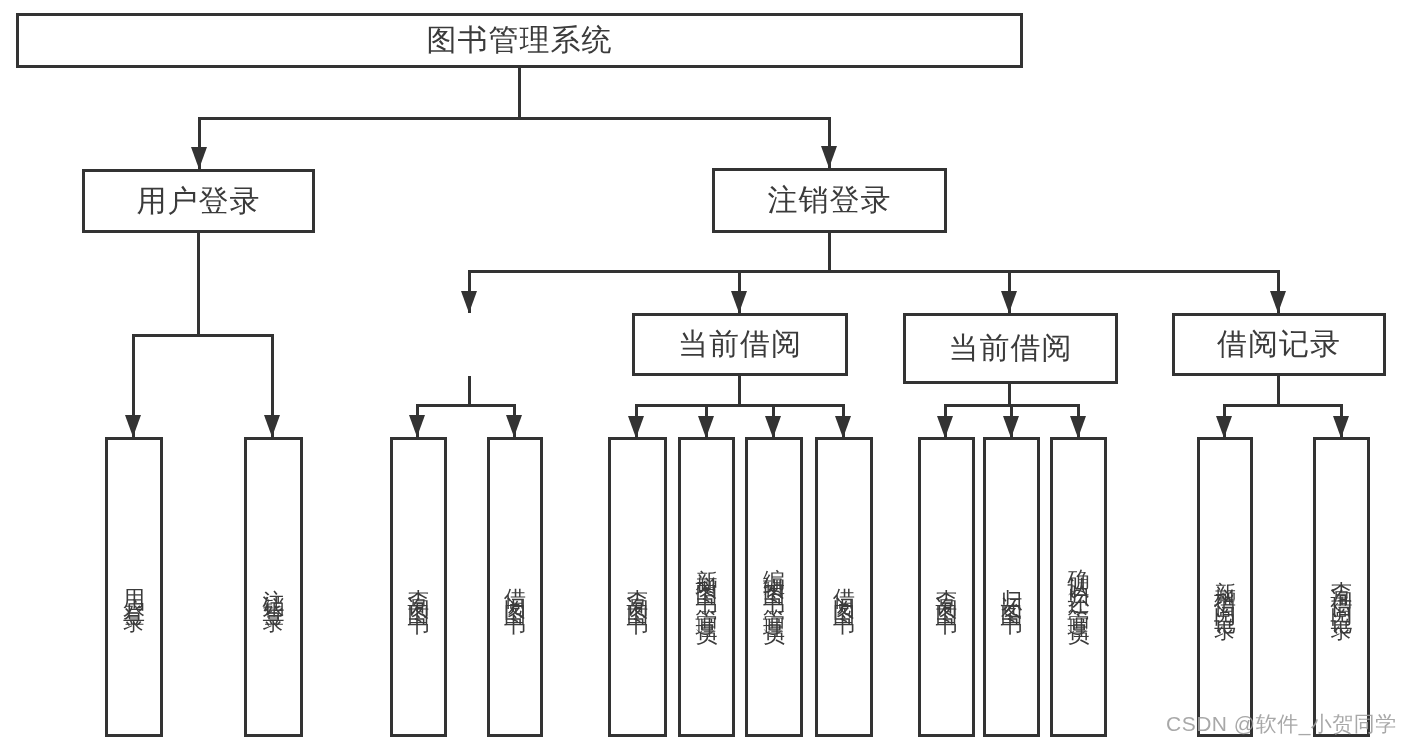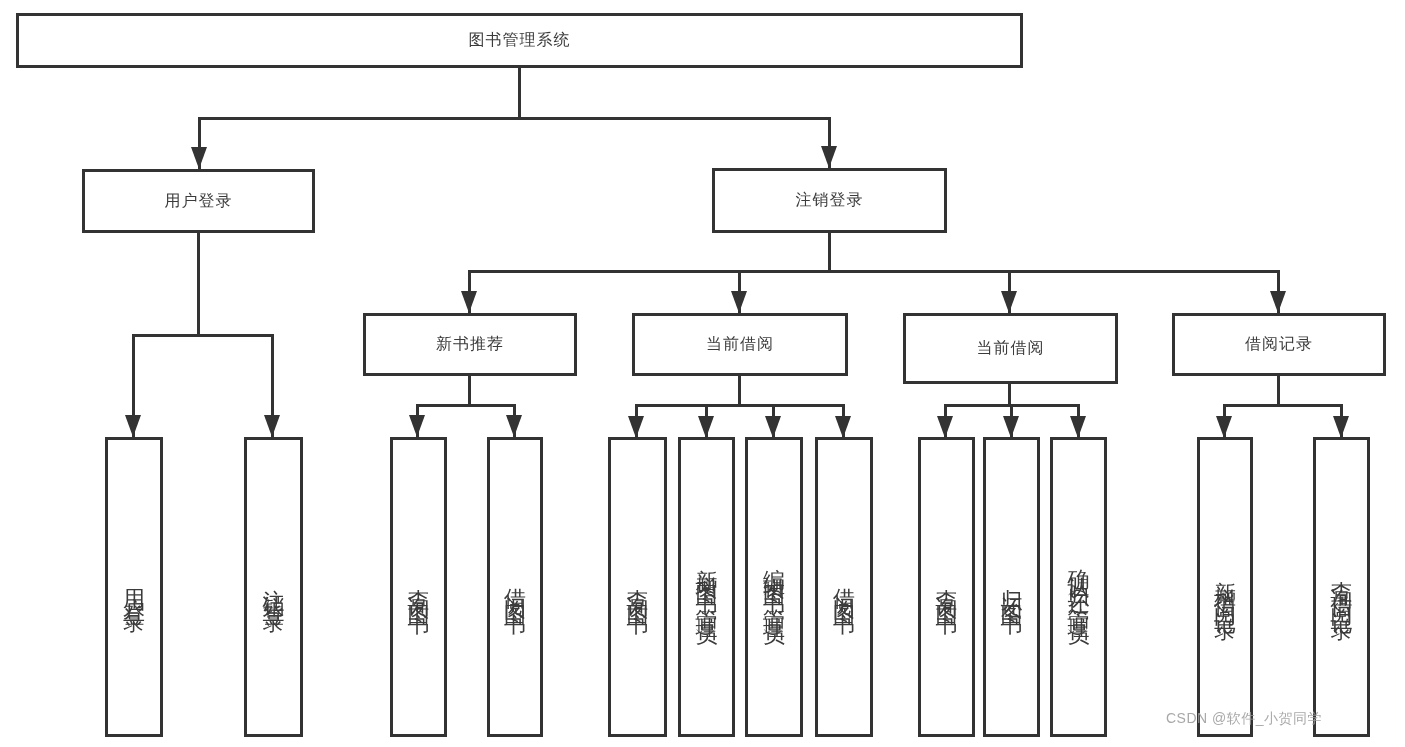--- a/index.html
+++ b/index.html
@@ -17,21 +17,21 @@
     overflow:hidden;
   }
   .hbox{
     position:absolute;
     border:3px solid var(--line);
     background:#ffffff;
     display:flex;
     align-items:center;
     justify-content:center;
     color:var(--text);
-    font-size:16px;
+    font-size:30px;
     letter-spacing:1px;
     z-index:2;
   }
   .vbox{
     position:absolute;
     top:437px;
     height:300px;
     border:3px solid var(--line);
     background:#ffffff;
     display:flex;
@@ -55,21 +55,21 @@
     width:0;height:0;
     border-left:8px solid transparent;
     border-right:8px solid transparent;
     border-top:22px solid var(--line);
     z-index:3;
   }
   .watermark{
     position:absolute;
     left:1166px;
     top:710px;
-    font-size:14px;
+    font-size:21px;
     color:rgba(158,158,158,0.9);
     white-space:nowrap;
     z-index:4;
     letter-spacing:0.5px;
   }
 </style>
 </head>
 <body>
 
 <div id="stage">
@@ -103,23 +103,20 @@
   <div class="hl" style="left:469px;top:270px;width:810px"></div>
   <div class="vl" style="left:468px;top:270px;height:43px"></div>
   <div class="ar" style="left:461px;top:291px"></div>
   <div class="vl" style="left:738px;top:270px;height:43px"></div>
   <div class="ar" style="left:731px;top:291px"></div>
   <div class="vl" style="left:1008px;top:270px;height:43px"></div>
   <div class="ar" style="left:1001px;top:291px"></div>
   <div class="vl" style="left:1277px;top:270px;height:43px"></div>
   <div class="ar" style="left:1270px;top:291px"></div>
 
-  <div class="hbox" style="left:363px;top:313px;width:214px;height:63px">
-    <span>新书推荐</span>
-  </div>
   <div class="hbox" style="left:632px;top:313px;width:216px;height:63px">
     <span>当前借阅</span>
   </div>
   <div class="hbox" style="left:903px;top:313px;width:215px;height:71px">
     <span>当前借阅</span>
   </div>
   <div class="hbox" style="left:1172px;top:313px;width:214px;height:63px">
     <span>借阅记录</span>
   </div>
 

